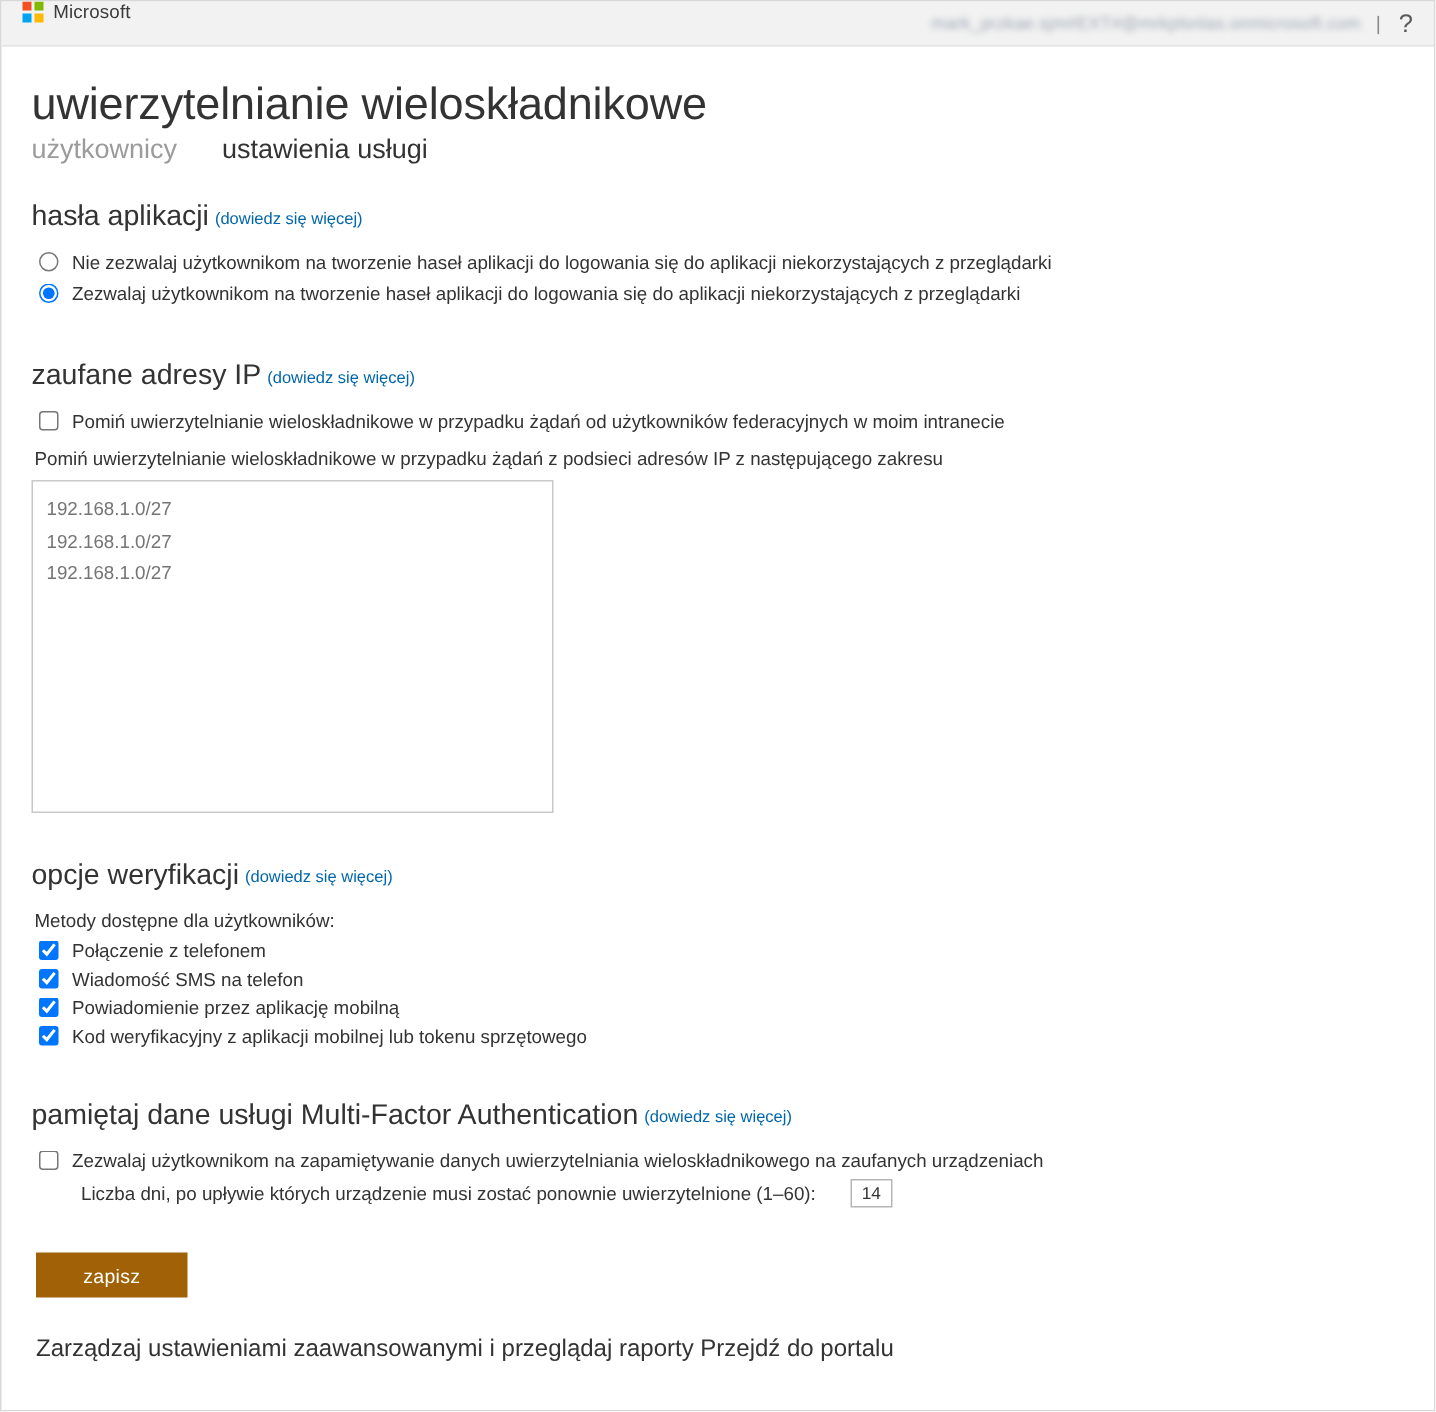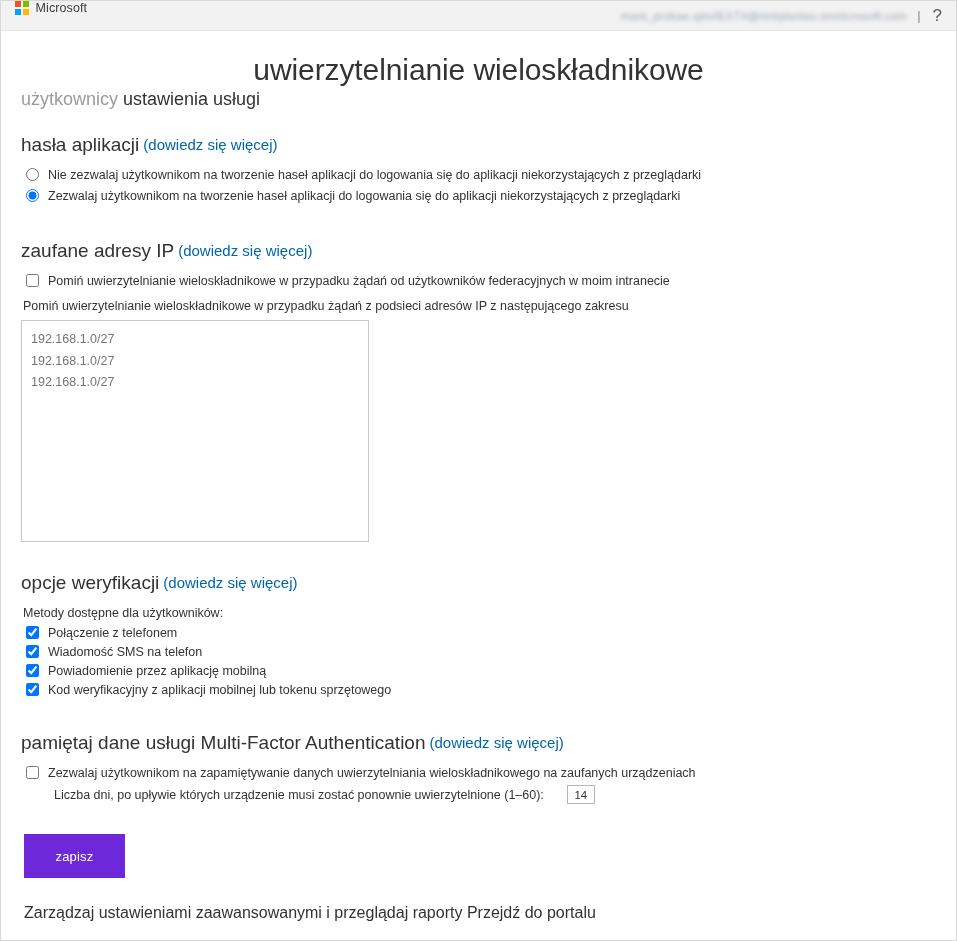--- a/index.html
+++ b/index.html
@@ -78,47 +78,46 @@
   .content {
     padding: 22px 20px 0 20px;
   }
   h1.page-title {
     font-family: "Liberation Sans", sans-serif;
     font-weight: 300;
     font-size: 30px;
     color: #333333;
     margin: 0 0 2px 0;
     letter-spacing: -0.1px;
-    text-align: center;
   }
   .subnav {
     display: flex;
     align-items: baseline;
-    gap: 5px;
+    gap: 30px;
     margin-bottom: 24px;
     text-align: center;
   }
   .subnav .tab {
     font-size: 18px;
     font-weight: 300;
     color: #9b9b9b;
     cursor: pointer;
   }
   .subnav .tab.active {
     color: #333333;
   }
 
   h2.section {
     font-size: 19px;
     font-weight: 300;
     color: #333333;
     margin: 0 0 12px 0;
   }
   h2.section .learn {
-    font-size: 15px;
+    font-size: 11px;
     color: #0066aa;
     text-decoration: none;
     margin-left: 4px;
     vertical-align: 1px;
   }
 
   .radio-row, .check-row {
     display: flex;
     align-items: flex-start;
     margin: 0 0 6px 0;
@@ -180,22 +179,22 @@
     color: #333;
     text-align: center;
     padding: 0 1px;
     box-sizing: content-box;
     outline: none;
   }
 
   .save-btn {
     margin: 30px 10px 0 3px;
     width: 101px;
-    height: 44px;
-    background: #6d28d9;
+    height: 30px;
+    background: #a16207;
     border: none;
     color: #ffffff;
     font-size: 13px;
     font-family: "Liberation Sans", sans-serif;
     cursor: pointer;
     letter-spacing: .2px;
   }
 
   .footer-note {
     margin: 26px 0 0 3px;

